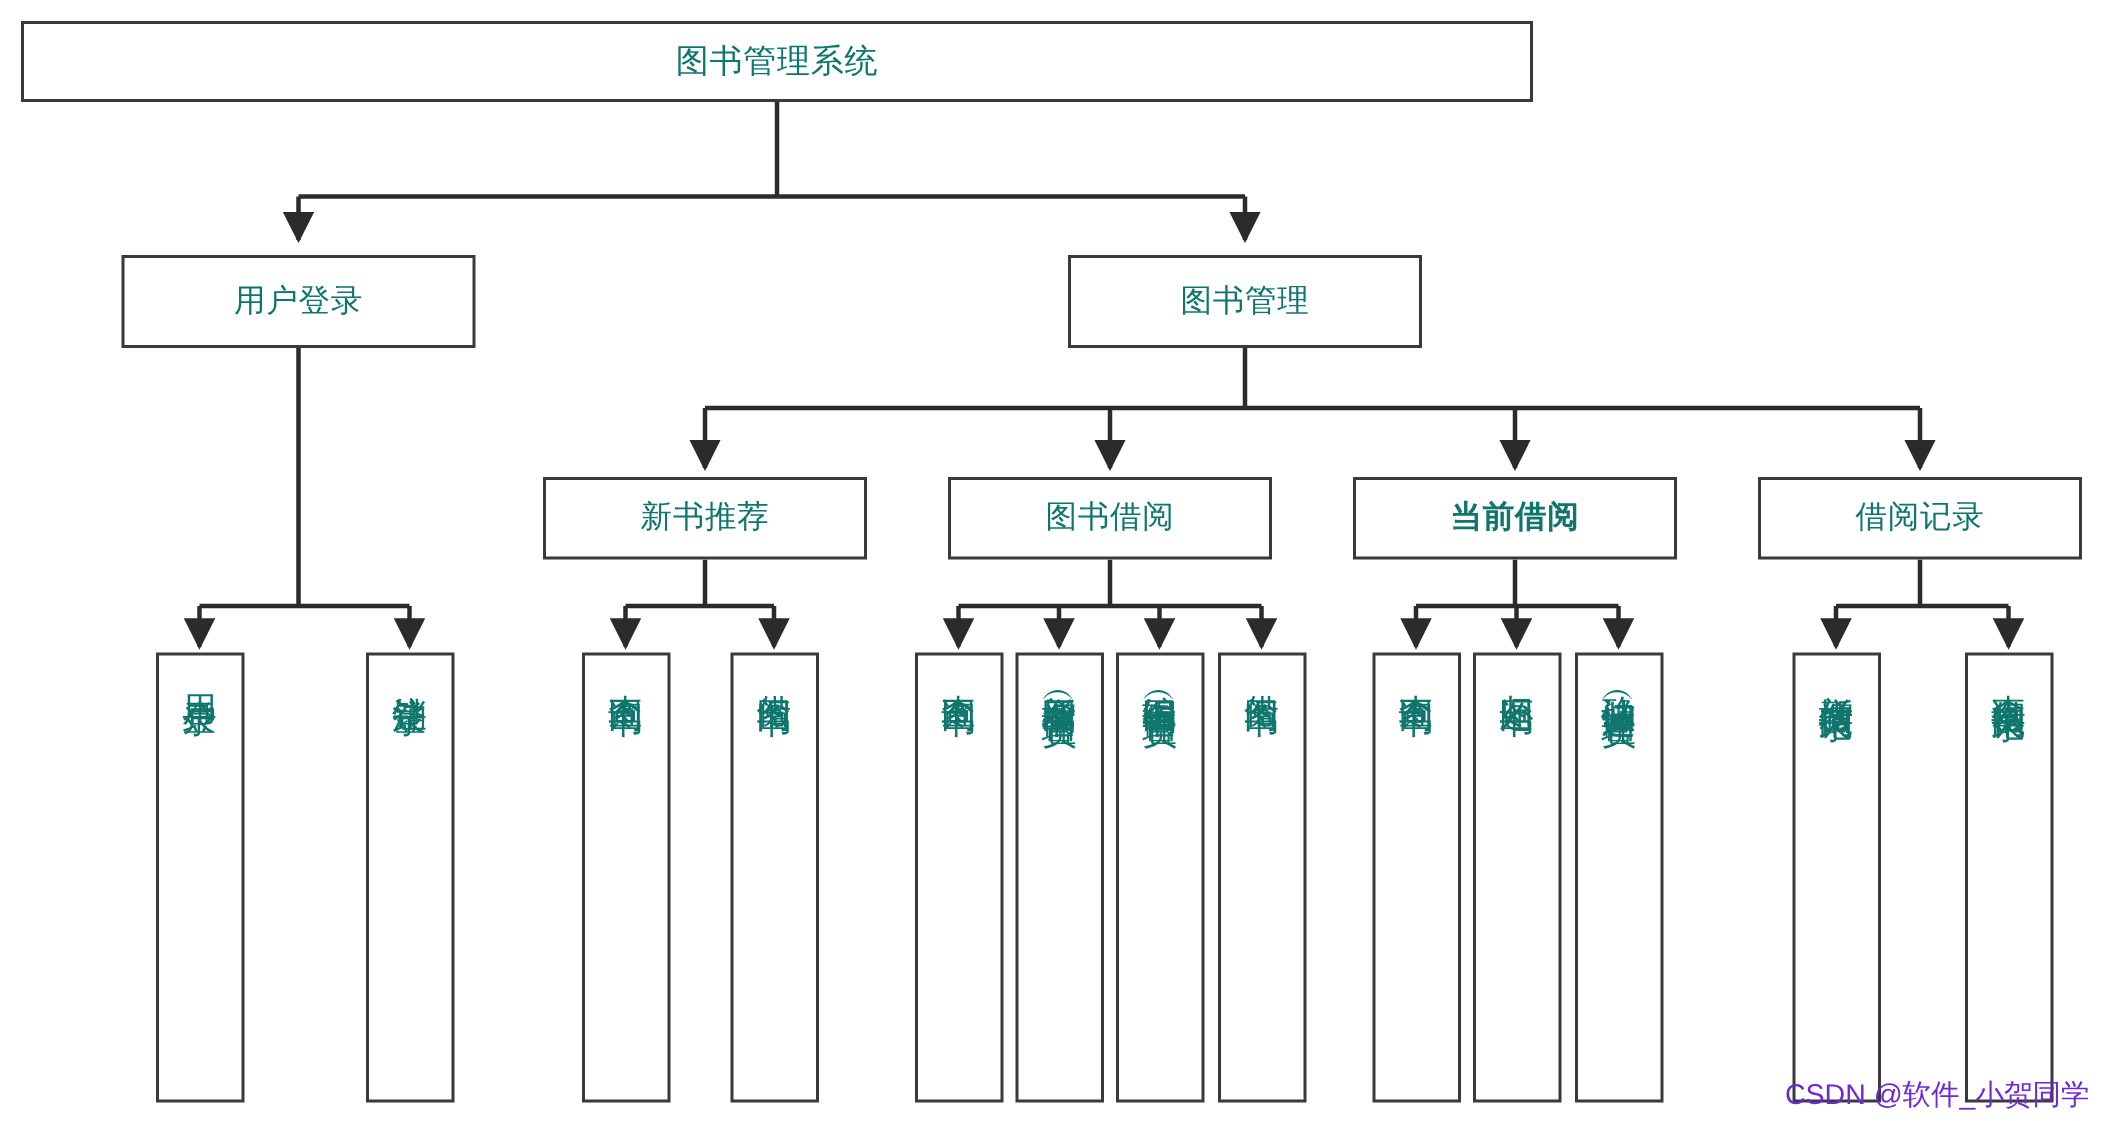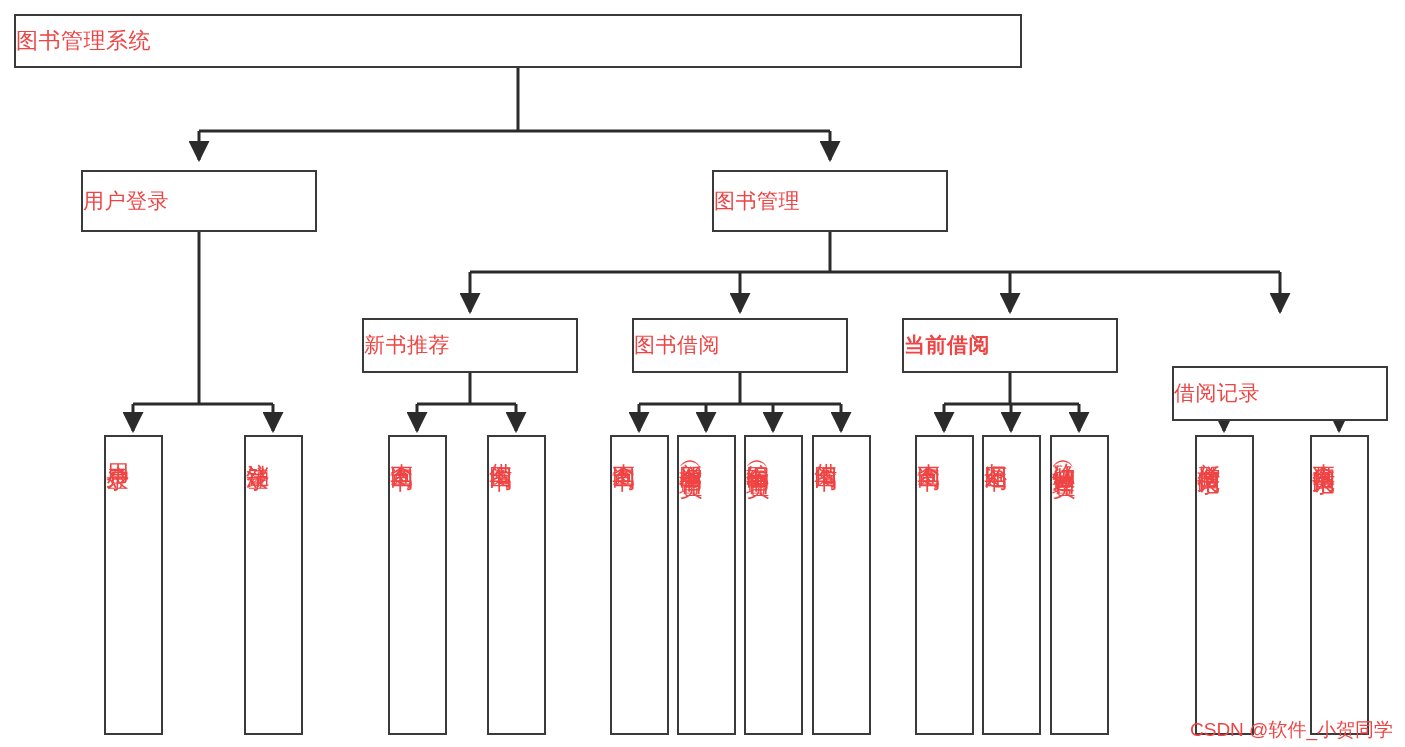--- a/index.html
+++ b/index.html
@@ -26,21 +26,22 @@
     height: 747px;
     pointer-events: none;
   }
   .node {
     position: absolute;
     box-sizing: border-box;
     border: 2.5px solid #3a3a3a;
     background: #ffffff;
     display: flex;
     align-items: center;
-    color: #ef4444;
+    justify-content: center;
+    color: #0f766e;
     z-index: 2;
   }
   .node .lbl {
     display: block;
     text-align: center;
     line-height: 1.18;
     letter-spacing: 0.5px;
   }
   
   .node.horiz .lbl {
@@ -59,21 +60,21 @@
     writing-mode: vertical-rl;
     text-orientation: upright;
     font-size: 23px;
     line-height: 1.05;
     letter-spacing: 2px;
     white-space: nowrap;
   }
   .watermark {
     position: absolute;
     font-size: 19px;
-    color: #ef4444;
+    color: #6d28d9;
     white-space: nowrap;
     z-index: 5;
     font-family: "Liberation Sans", "DejaVu Sans", sans-serif;
   }
 </style>
 </head>
 <body>
 
 <div id="canvas">
 
@@ -140,21 +141,21 @@
 
   <div class="node horiz" style="left:632px; top:318px; width:216px; height:55px;">
     <span class="lbl">图书借阅</span>
   </div>
   <div class="node horiz" style="left:362px; top:318px; width:216px; height:55px;">
     <span class="lbl">新书推荐</span>
   </div>
   <div class="node horiz" style="left:902px; top:318px; width:216px; height:55px;font-weight:bold;">
     <span class="lbl">当前借阅</span>
   </div>
-  <div class="node horiz" style="left:1172px; top:318px; width:216px; height:55px;margin-top:48px;">
+  <div class="node horiz" style="left:1172px; top:318px; width:216px; height:55px;">
     <span class="lbl">借阅记录</span>
   </div>
 
   <div class="node vert" style="left:104px; top:435px; width:59px; height:300px;">
     <span class="lbl">用户登录</span>
   </div>
   <div class="node vert" style="left:244px; top:435px; width:59px; height:300px;">
     <span class="lbl">注销登录</span>
   </div>
 

